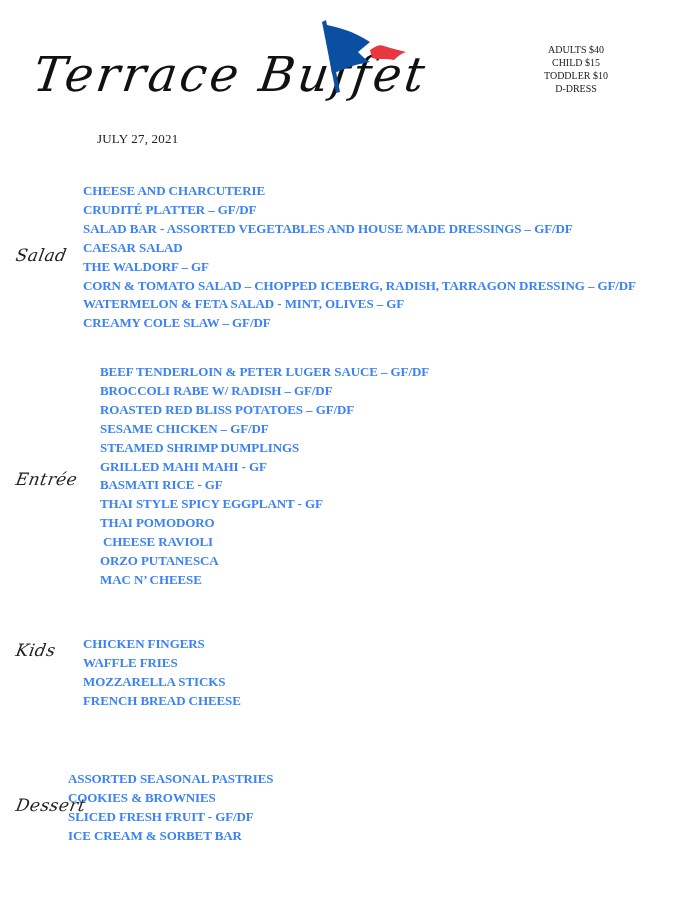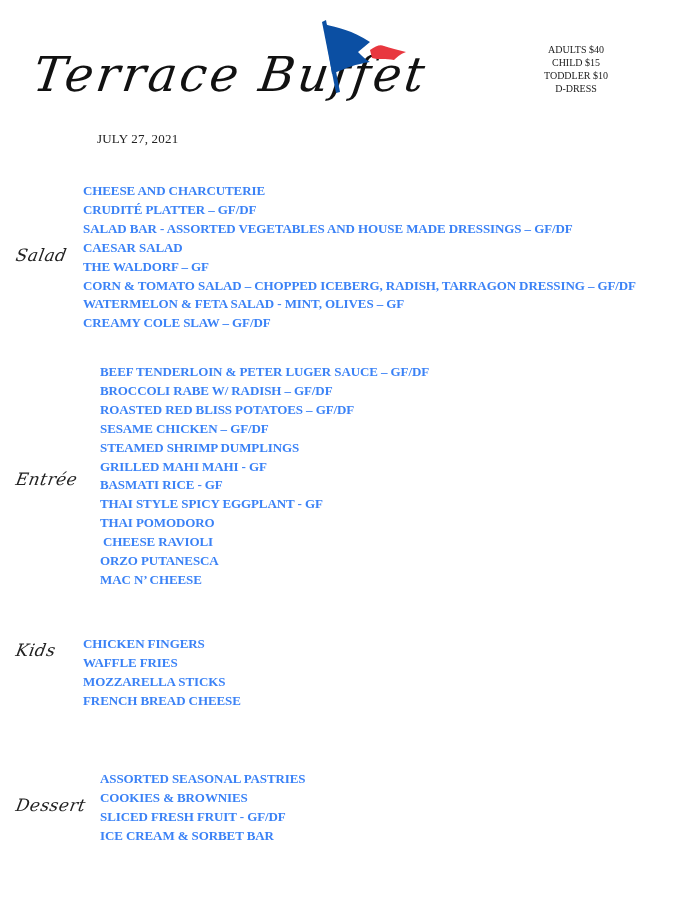--- a/index.html
+++ b/index.html
@@ -88,19 +88,19 @@
   <ul class="items" style="top:635px;">
     <li>CHICKEN FINGERS</li>
     <li>WAFFLE FRIES</li>
     <li>MOZZARELLA STICKS</li>
     <li>FRENCH BREAD CHEESE</li>
   </ul>
 </div>
 
 <div class="section">
   <div class="sec-label" style="top:795px;">Dessert</div>
-  <ul class="items" style="top:770px; left:100px;">
+  <ul class="items" style="top:770px; left:68px;">
     <li>ASSORTED SEASONAL PASTRIES</li>
     <li>COOKIES &amp; BROWNIES</li>
     <li>SLICED FRESH FRUIT - GF/DF</li>
     <li>ICE CREAM &amp; SORBET BAR</li>
   </ul>
 </div>
 
 </body></html>

